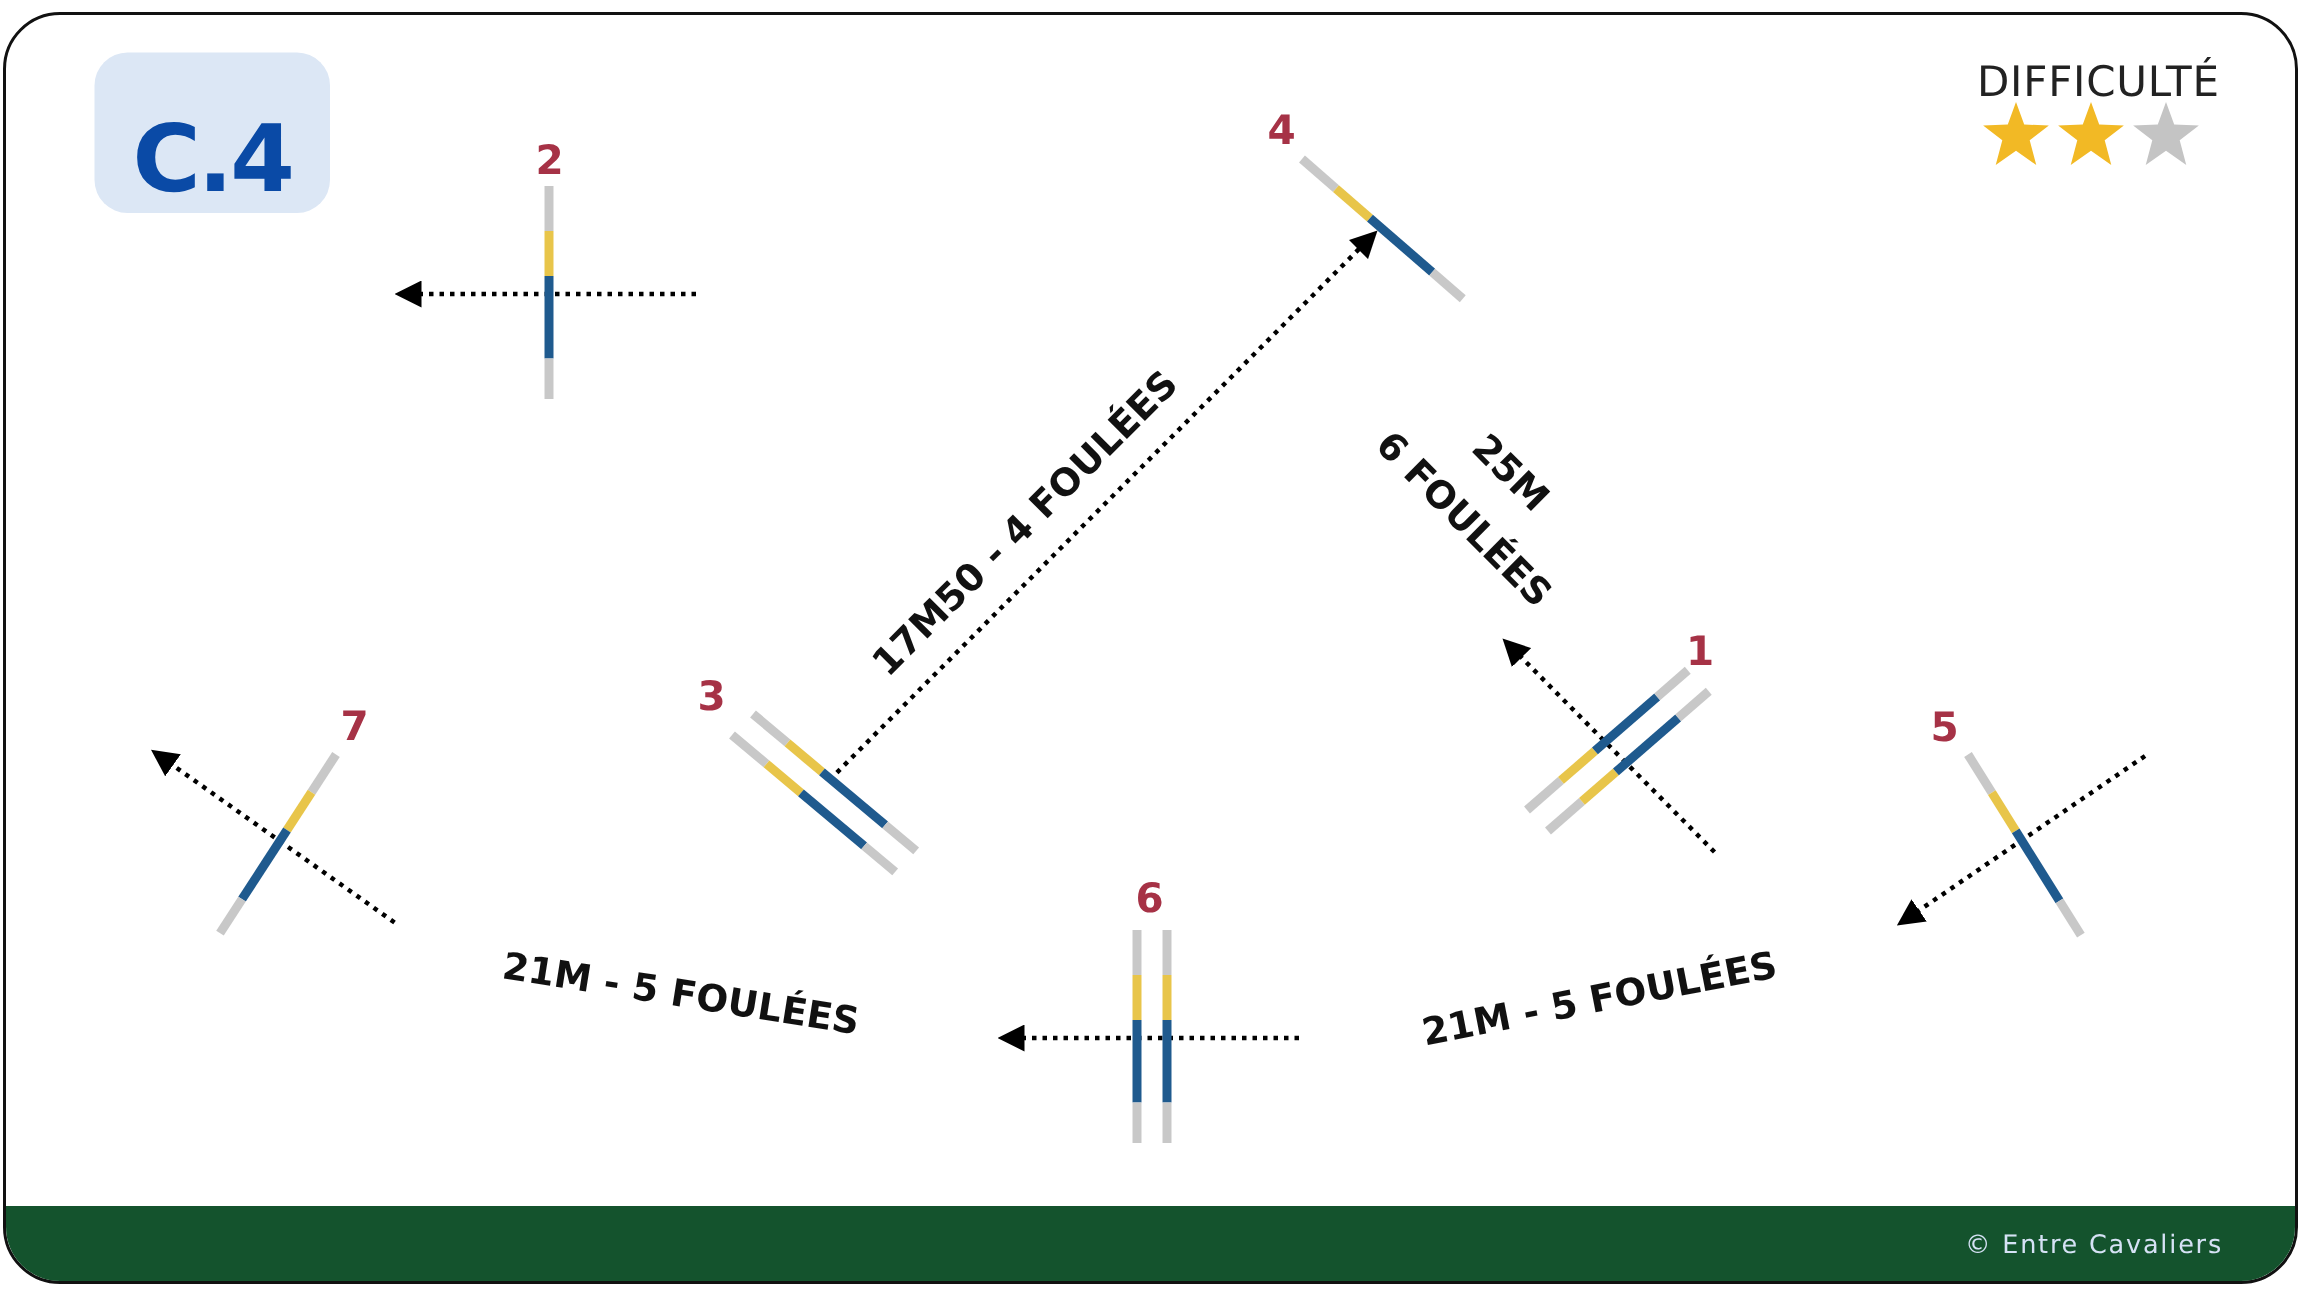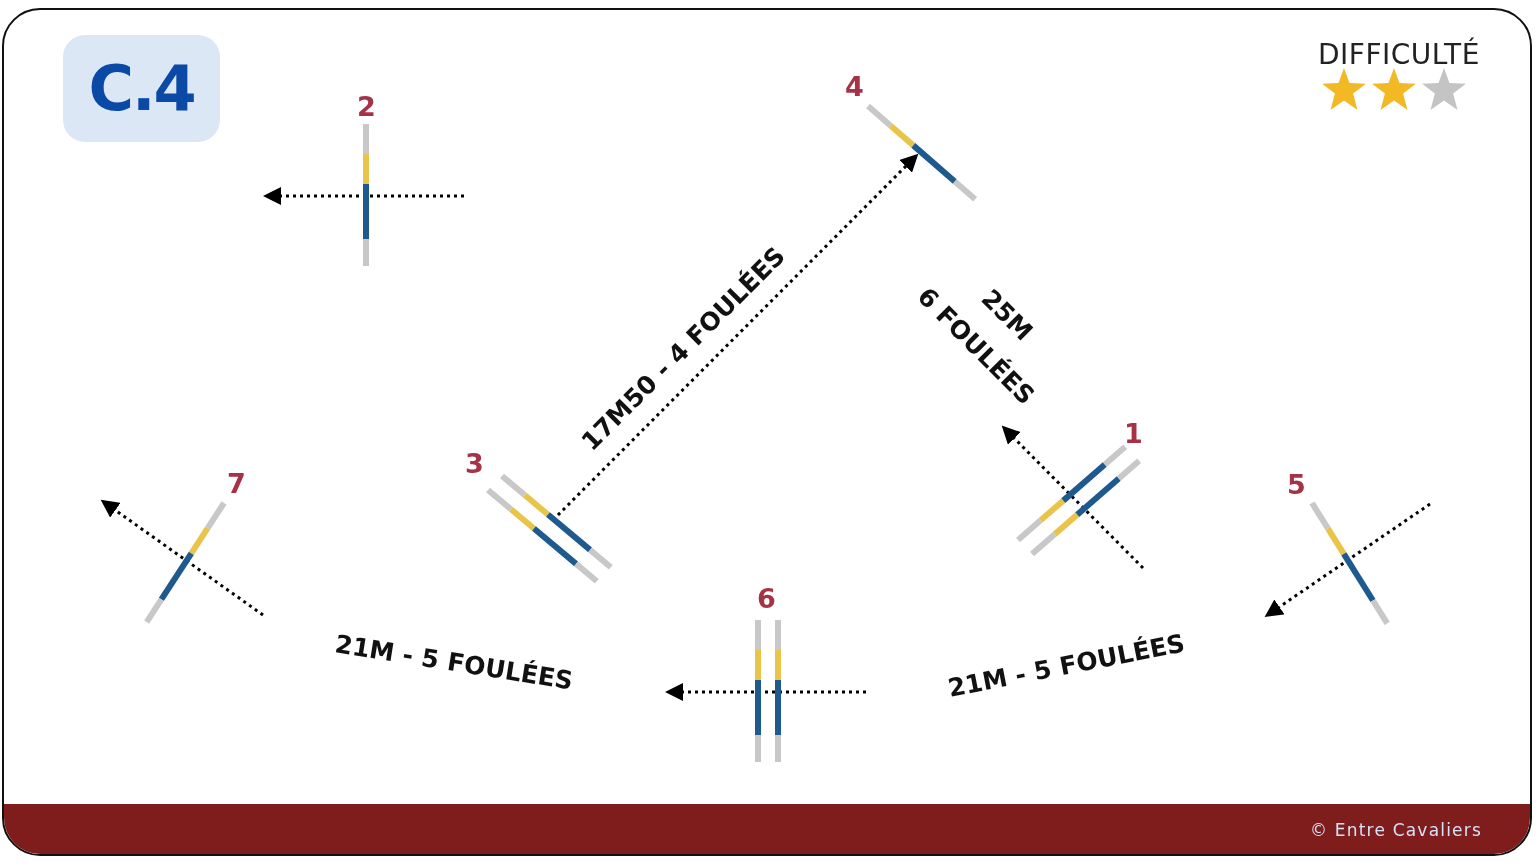--- a/index.html
+++ b/index.html
@@ -2,29 +2,29 @@
 <html><head>
 <meta charset="utf-8">
 <style>
   html, body { margin:0; padding:0; background:#ffffff; }
   body { width:1536px; height:864px; position:relative; overflow:hidden; font-family:"Liberation Sans", sans-serif; }
   .frame {
     position:absolute; left:2px; top:8px; width:1530px; height:848px;
     border:2.5px solid #111; border-radius:38px; background:#fff; overflow:hidden; box-sizing:border-box;
   }
   .footer-band {
-    position:absolute; left:0; right:0; bottom:0; height:50px; background:#7f1d1d;
+    position:absolute; left:0; right:0; bottom:0; height:50px; background:#14532d;
   }
   .footer-text {
     position:absolute; right:48px; bottom:14px; color:#d6e2f5; font-size:17px; letter-spacing:1.2px;
     font-family:"DejaVu Sans", sans-serif;
   }
   .badge {
     position:absolute; left:59px; top:25px; width:157px; height:107px; border-radius:22px; background:#dce7f5;
-    display:flex; align-items:center; justify-content:center;
+    display:flex; align-items:flex-end; justify-content:center;
   }
   .badge-text { color:#0a4aa6; font-weight:bold; font-size:62px; font-family:"DejaVu Sans", sans-serif; letter-spacing:-2px; }
   .difficulty { position:absolute; left:1318px; top:38px; width:160px; }
   .difficulty-label { font-family:"DejaVu Sans", sans-serif; font-size:28px; color:#222; letter-spacing:0.5px; }
   .stars { position:absolute; left:1322px; top:68px; display:flex; gap:6px; }
   svg.diagram { position:absolute; left:0; top:0; }
   .num { font-family:"DejaVu Sans", sans-serif; font-weight:bold; font-size:27px; fill:#a63246; }
   .dist { font-family:"DejaVu Sans", sans-serif; font-weight:bold; font-size:25px; fill:#111; }
 </style>
 </head>

